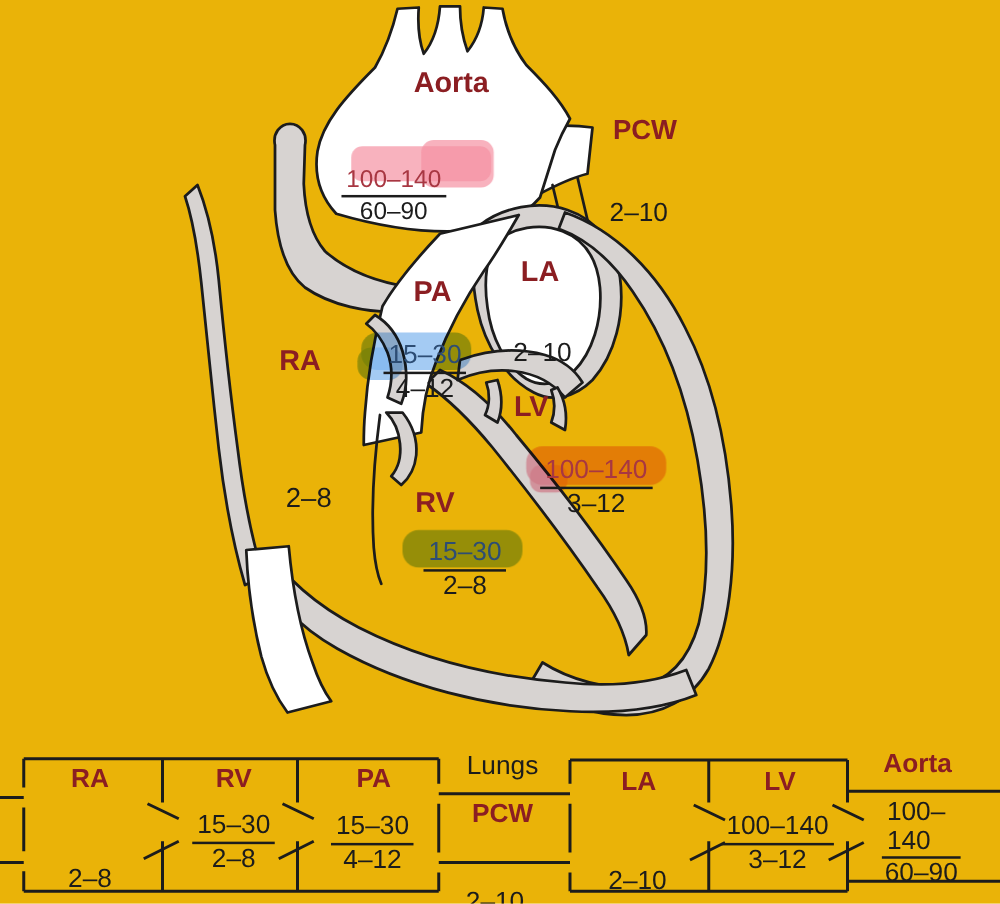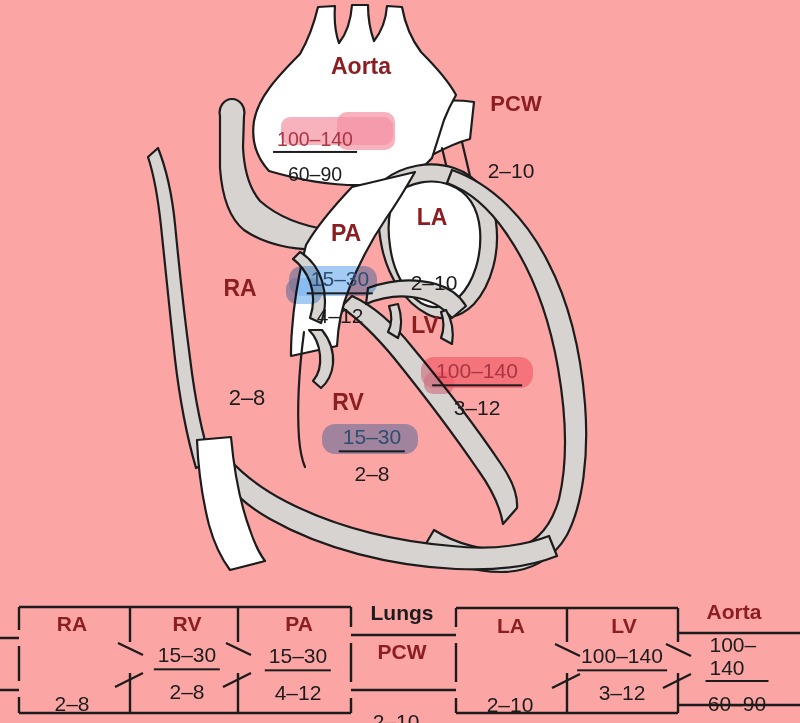--- a/index.html
+++ b/index.html
@@ -1,35 +1,35 @@
 <!DOCTYPE html>
 <html style="--label_red: #8b1e22; --text_black: #1c1c1c; --highlight_pink: #f591a2; --highlight_blue: #7db5ee; --systolic_red_text: #a83742; --systolic_blue_text: #2d4d74; --wall_gray: #d7d3d1;"><head>
 <meta charset="utf-8">
 <style>
   html,body{margin:0;padding:0;background:#ffffff;}
-  #canvas{position:relative;width:800px;height:723px;background:#fca5a5;overflow:hidden;
+  #canvas{position:relative;width:800px;height:723px;background:#eab308;overflow:hidden;
           font-family:"Liberation Sans",sans-serif;}
   svg{position:absolute;left:0;top:0;}
   .wall{fill:var(--wall_gray);stroke:#1c1c1c;stroke-width:2.2;stroke-linejoin:round;}
   .vessel{fill:#ffffff;stroke:#1c1c1c;stroke-width:2.2;stroke-linejoin:round;}
   .line{fill:none;stroke:#1c1c1c;stroke-width:2.2;stroke-linecap:round;}
   .flowline{fill:none;stroke:#1c1c1c;stroke-width:2.4;}
   .hl-pink{fill:var(--highlight_pink);opacity:.7;}
   .hl-blue{fill:var(--highlight_blue);opacity:.7;}
   .hl{mix-blend-mode:multiply;}
   .t{position:absolute;transform:translate(-50%,-50%);white-space:nowrap;line-height:1.05;}
   .lbl{font-weight:bold;color:var(--label_red);font-size:23px;}
   .lbl-b{font-weight:bold;color:var(--label_red);font-size:21px;}
-  .lbl-blk{font-weight:bold;color:var(--text_black);font-size:21px;}
+  .lbl-blk{font-weight:normal;color:var(--text_black);font-size:21px;}
   .val{color:var(--text_black);font-size:21px;margin-top:42px;}
   .frac{position:absolute;transform:translate(-50%,-50%);display:flex;flex-direction:column;
         align-items:center;color:var(--text_black);line-height:1.08;}
   .f20{font-size:19.5px;} .f21{font-size:21px;}
   .frac .num{border-bottom:2.4px solid #1c1c1c;padding:0 4px 1px 4px;margin-top:14px;}
-  .frac .den{padding-top:11px;}
+  .frac .den{padding-top:1px;}
   .num-red{color:var(--systolic_red_text);}
   .num-blue{color:var(--systolic_blue_text);}
 </style>
 </head>
 <body>
 
 <div id="canvas">
 
   <svg width="800" height="723" viewBox="0 0 800 723">
 

